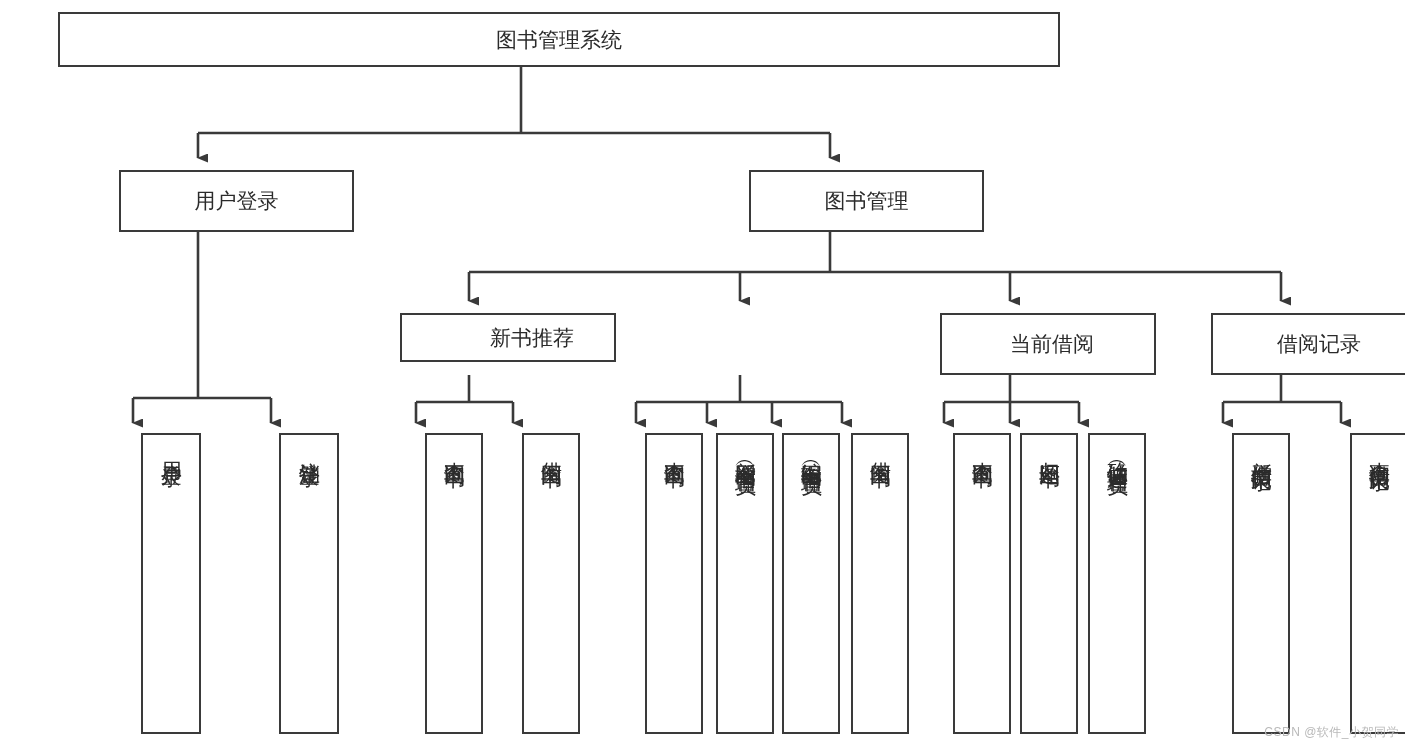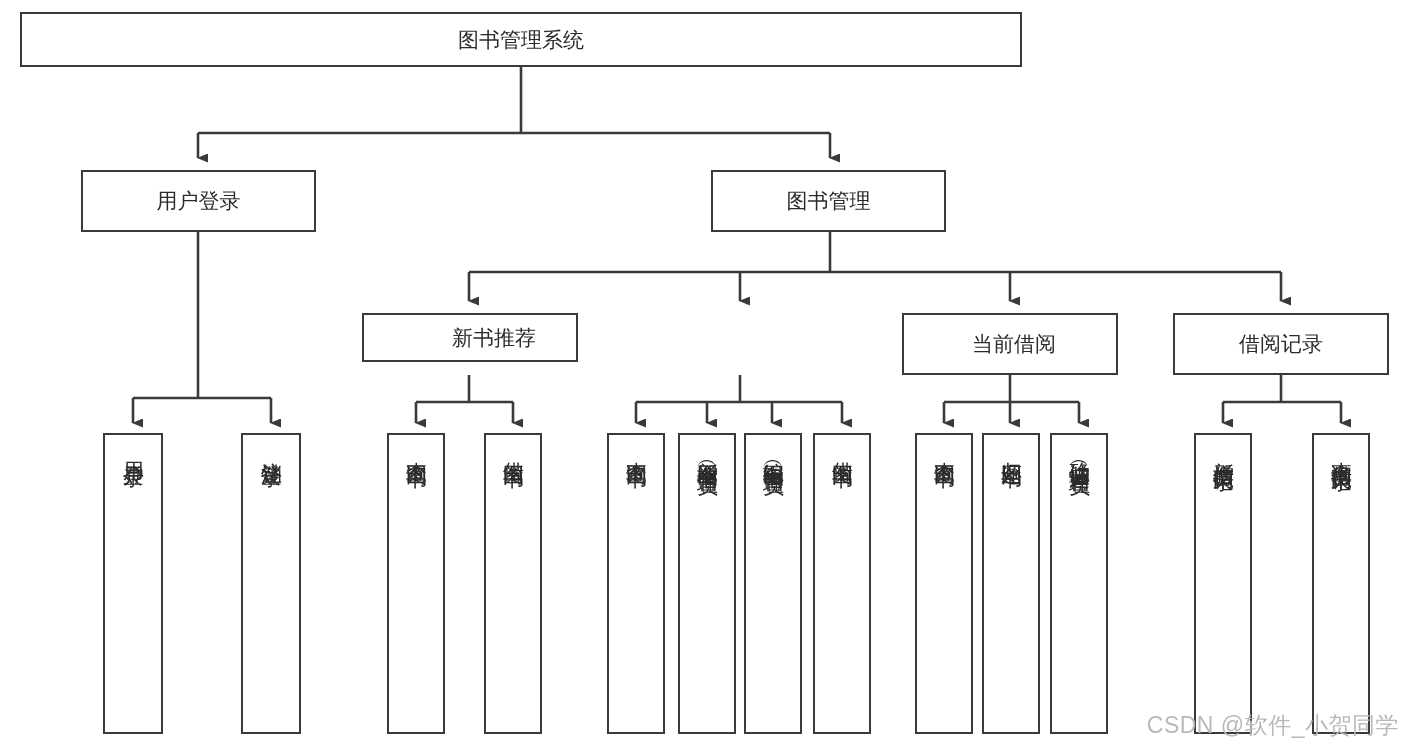--- a/index.html
+++ b/index.html
@@ -2,27 +2,27 @@
 <html><head>
 <meta charset="utf-8">
 <style>
   html,body{margin:0;padding:0;background:#ffffff;}
   body{width:1405px;height:747px;overflow:hidden;
        font-family:"Liberation Sans","DejaVu Sans",sans-serif;}
   #canvas{position:relative;width:1405px;height:747px;background:#fff;}
   svg#wires{position:absolute;left:0;top:0;width:1405px;height:747px;}
   .node{position:absolute;box-sizing:border-box;background:#ffffff;
         border:2.5px solid #3a3a3a;display:flex;align-items:center;
-        justify-content:center;color:#2b2b2b;}
+        justify-content:center;color:#2b2b2b;margin-left:38px;}
   .node.h{ }
   .node.h .label{font-size:21px;line-height:1.1;white-space:nowrap;}
   .node.v{padding:10px 2px;align-items:flex-start;}
   .node.v .label{writing-mode:vertical-rl;text-orientation:upright;
         font-size:21px;line-height:1.18;letter-spacing:2px;white-space:nowrap;}
-  .watermark{position:absolute;right:6px;bottom:6px;font-size:23px;
+  .watermark{position:absolute;right:6px;bottom:6px;font-size:12px;
         color:#b9b9b9;white-space:nowrap;letter-spacing:.5px;}
 </style>
 </head>
 <body>
 
 <div id="canvas">
 
   <svg id="wires" viewBox="0 0 1405 747" xmlns="http://www.w3.org/2000/svg">
     <defs>
       <marker id="arw" markerWidth="9" markerHeight="11" refX="4.5" refY="10" orient="auto" markerUnits="userSpaceOnUse">

